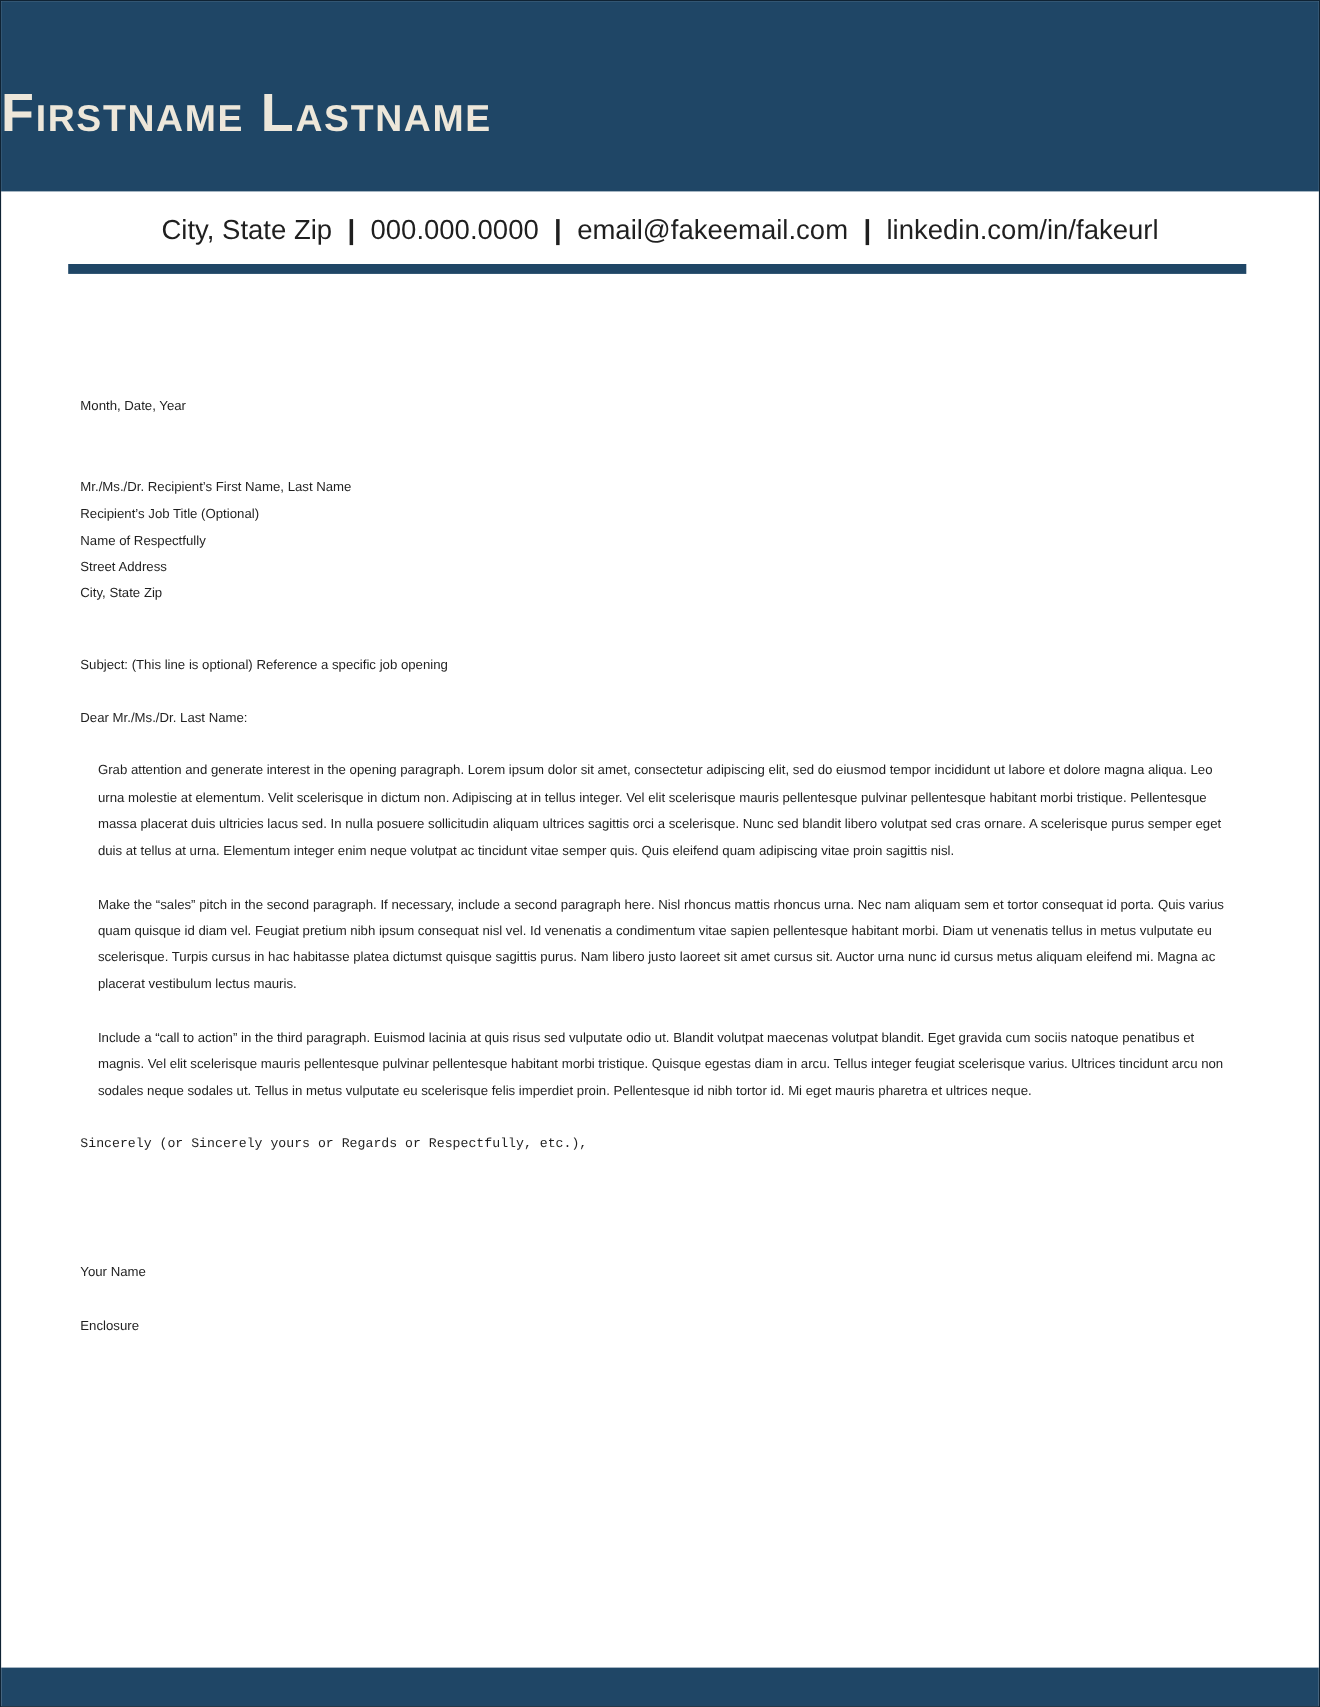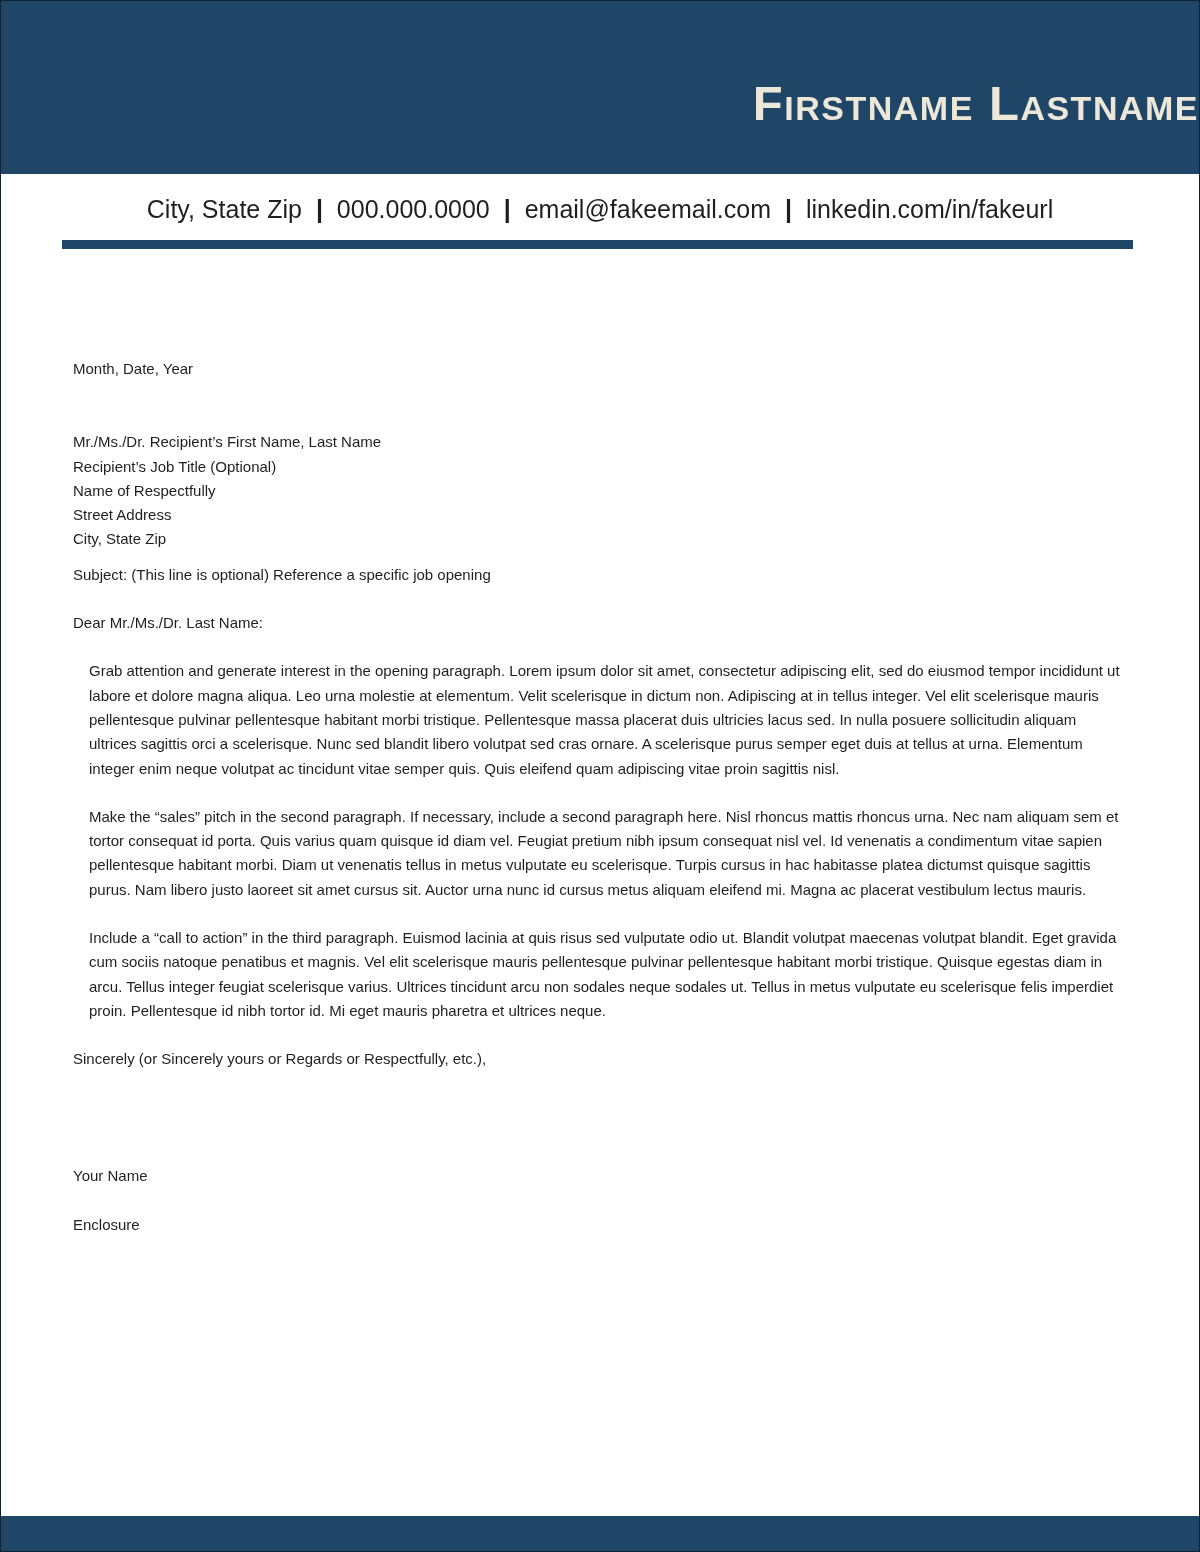--- a/index.html
+++ b/index.html
@@ -14,21 +14,21 @@
     font-family: "Liberation Sans", sans-serif;
     color: var(--body-text, #1f1f1f);
     overflow: hidden;
   }
 
   
   .banner {
     height: 173px;
     background: var(--banner, #1f4666);
     display: flex;
-    justify-content: flex-end;
+    justify-content: flex-start;
     align-items: center;
     box-sizing: border-box;
     padding-top: 30px;
   }
   .banner-title {
     font-variant: small-caps;
     font-weight: bold;
     font-size: 49px;
     letter-spacing: 1.5px;
     color: var(--title-text, #ede7da);
@@ -53,29 +53,29 @@
     margin: 16px 0 0 61px;
     width: 1071px;
     height: 9px;
     background: var(--rule, #1f4666);
   }
 
   
   .letter {
     margin-left: 72px;
     width: 1054px;
-    font-size: 15px;
+    font-size: 12px;
     line-height: 24.3px;
   }
   .date        { margin-top: 108px; }
   .recipient   { margin-top: 49px; }
-  .subject     { margin-top: 11px; }
+  .subject     { margin-top: 40px; }
   .salutation  { margin-top: 24px; }
   .para        { margin: 24px 0 0 16px; }
-  .closing     { margin-top: 24px; }
+  .closing     { margin-top: 24px; font-family: Liberation Mono, monospace; }
   .signature   { margin-top: 92px; }
   .enclosure   { margin-top: 25px; }
 
   
   .footer-band {
     position: absolute;
     left: 0;
     right: 0;
     bottom: 0;
     height: 35px;

